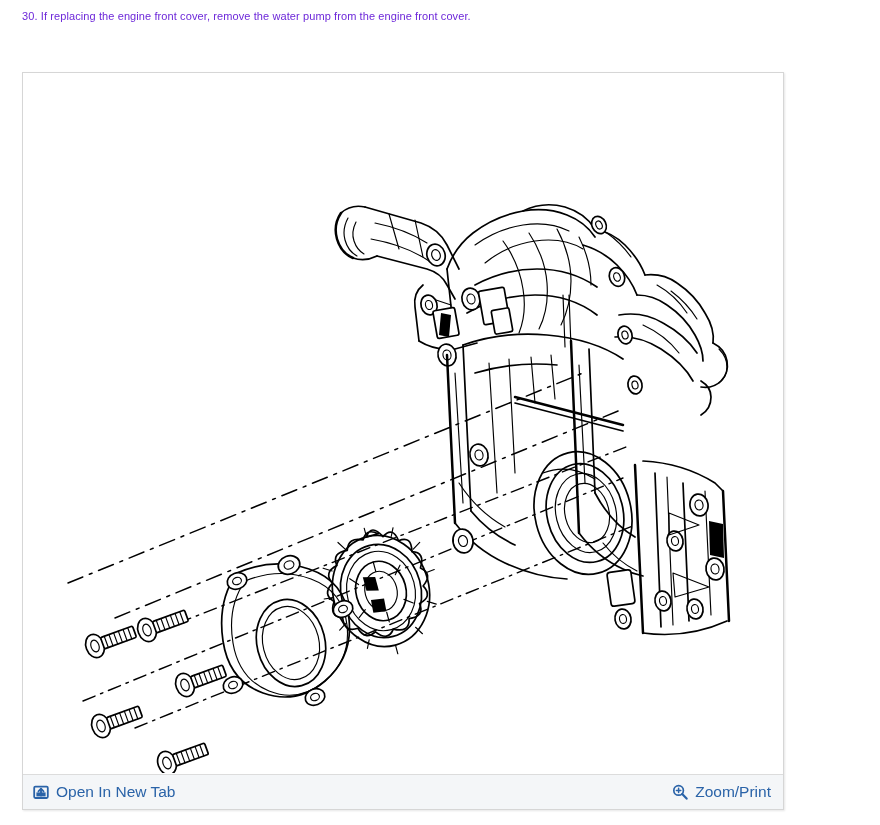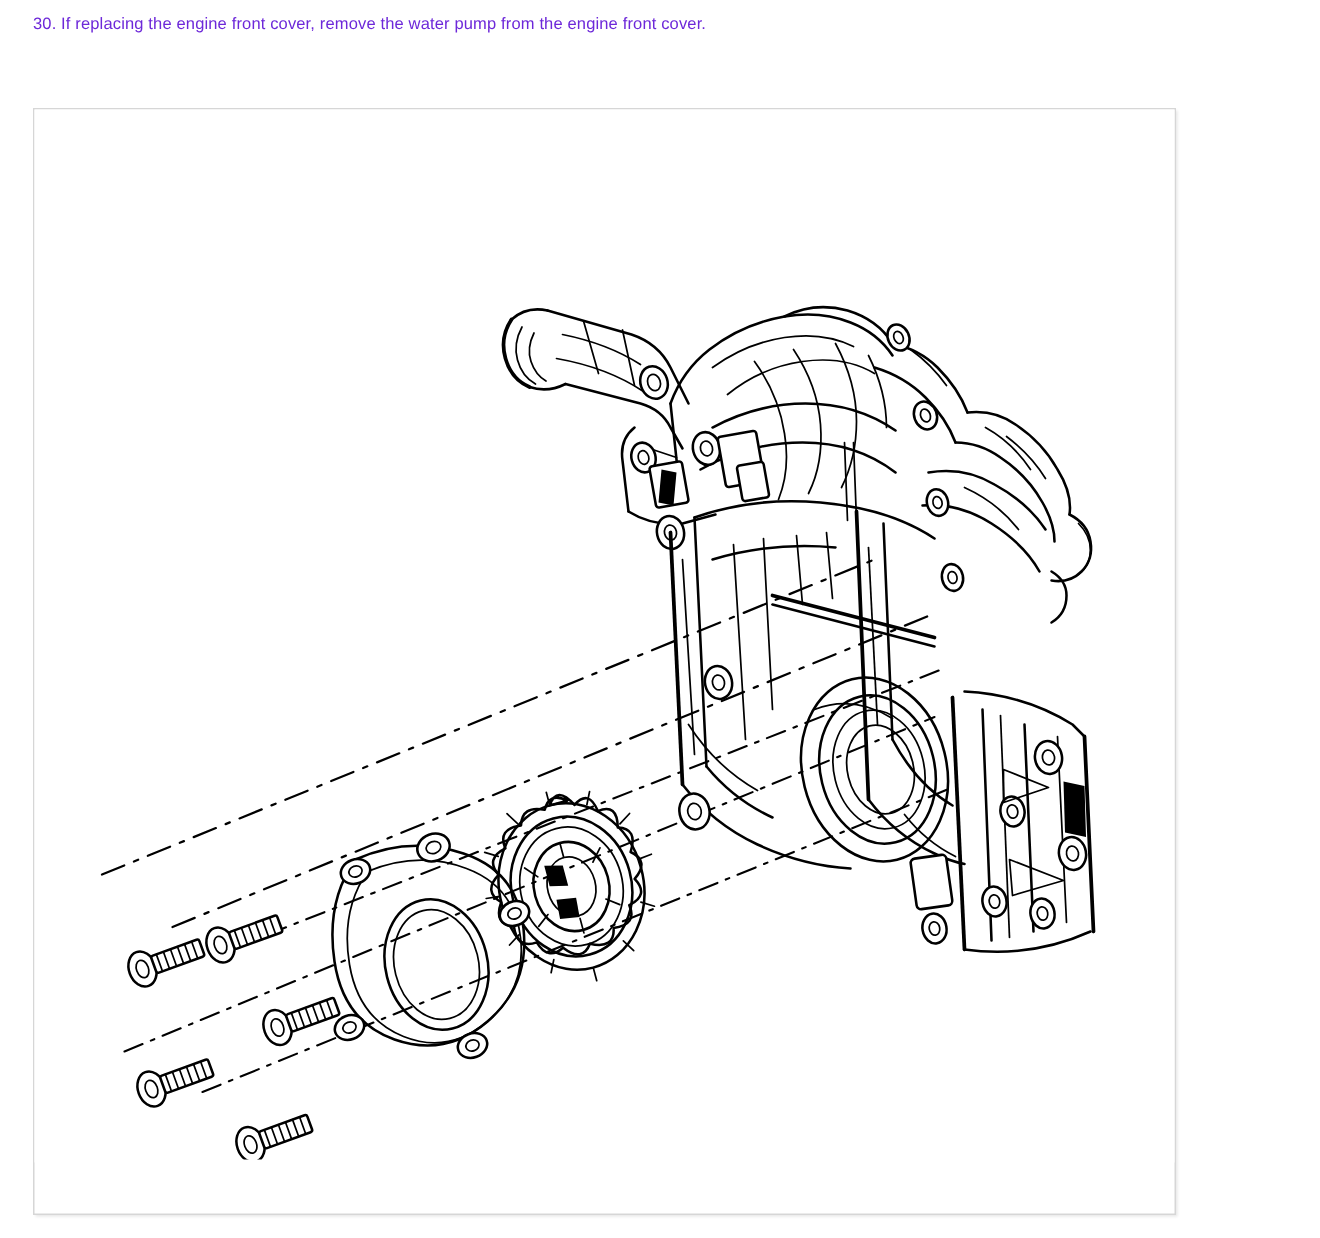--- a/index.html
+++ b/index.html
@@ -413,13 +413,39 @@
               <path d="M 176 684 L 176 696"></path>
                 <path d="M 181 684 L 181 696"></path>
             </g>
           </g>
         </g>
 
       </g>
     </svg>
   </div>
 
+  <div class="figure-actionbar">
+
+    <a class="action-link" href="#">
+      <span class="icon">
+        <svg width="16" height="16" viewBox="0 0 16 16" aria-hidden="true">
+          <rect x="1.2" y="2.6" width="13.6" height="11.4" rx="1.2" fill="none" stroke="#2a63a8" stroke-width="1.8"></rect>
+          <rect x="3.4" y="8.4" width="9.2" height="4" fill="#2a63a8"></rect>
+          <path d="M 8 11.6 L 8 5.2" stroke="#2a63a8" stroke-width="1.9" stroke-linecap="round" fill="none"></path>
+          <path d="M 5.4 7.4 L 8 4.6 L 10.6 7.4" stroke="#2a63a8" stroke-width="1.7" fill="none" stroke-linecap="round" stroke-linejoin="round"></path>
+        </svg>
+      </span>
+      <span class="label">Open In New Tab</span>
+    </a>
+
+    <a class="action-link" href="#">
+      <span class="icon">
+        <svg width="16" height="16" viewBox="0 0 16 16" aria-hidden="true">
+          <circle cx="6.6" cy="6.4" r="4.8" fill="none" stroke="#2a63a8" stroke-width="1.7"></circle>
+          <path d="M 10.2 10.1 L 14.6 14.6" stroke="#2a63a8" stroke-width="2.2" stroke-linecap="round" fill="none"></path>
+          <path d="M 6.6 4.2 L 6.6 8.6 M 4.4 6.4 L 8.8 6.4" stroke="#2a63a8" stroke-width="1.5" stroke-linecap="round" fill="none"></path>
+        </svg>
+      </span>
+      <span class="label">Zoom/Print</span>
+    </a>
+
+  </div>
 </div>
 
 </body></html>

